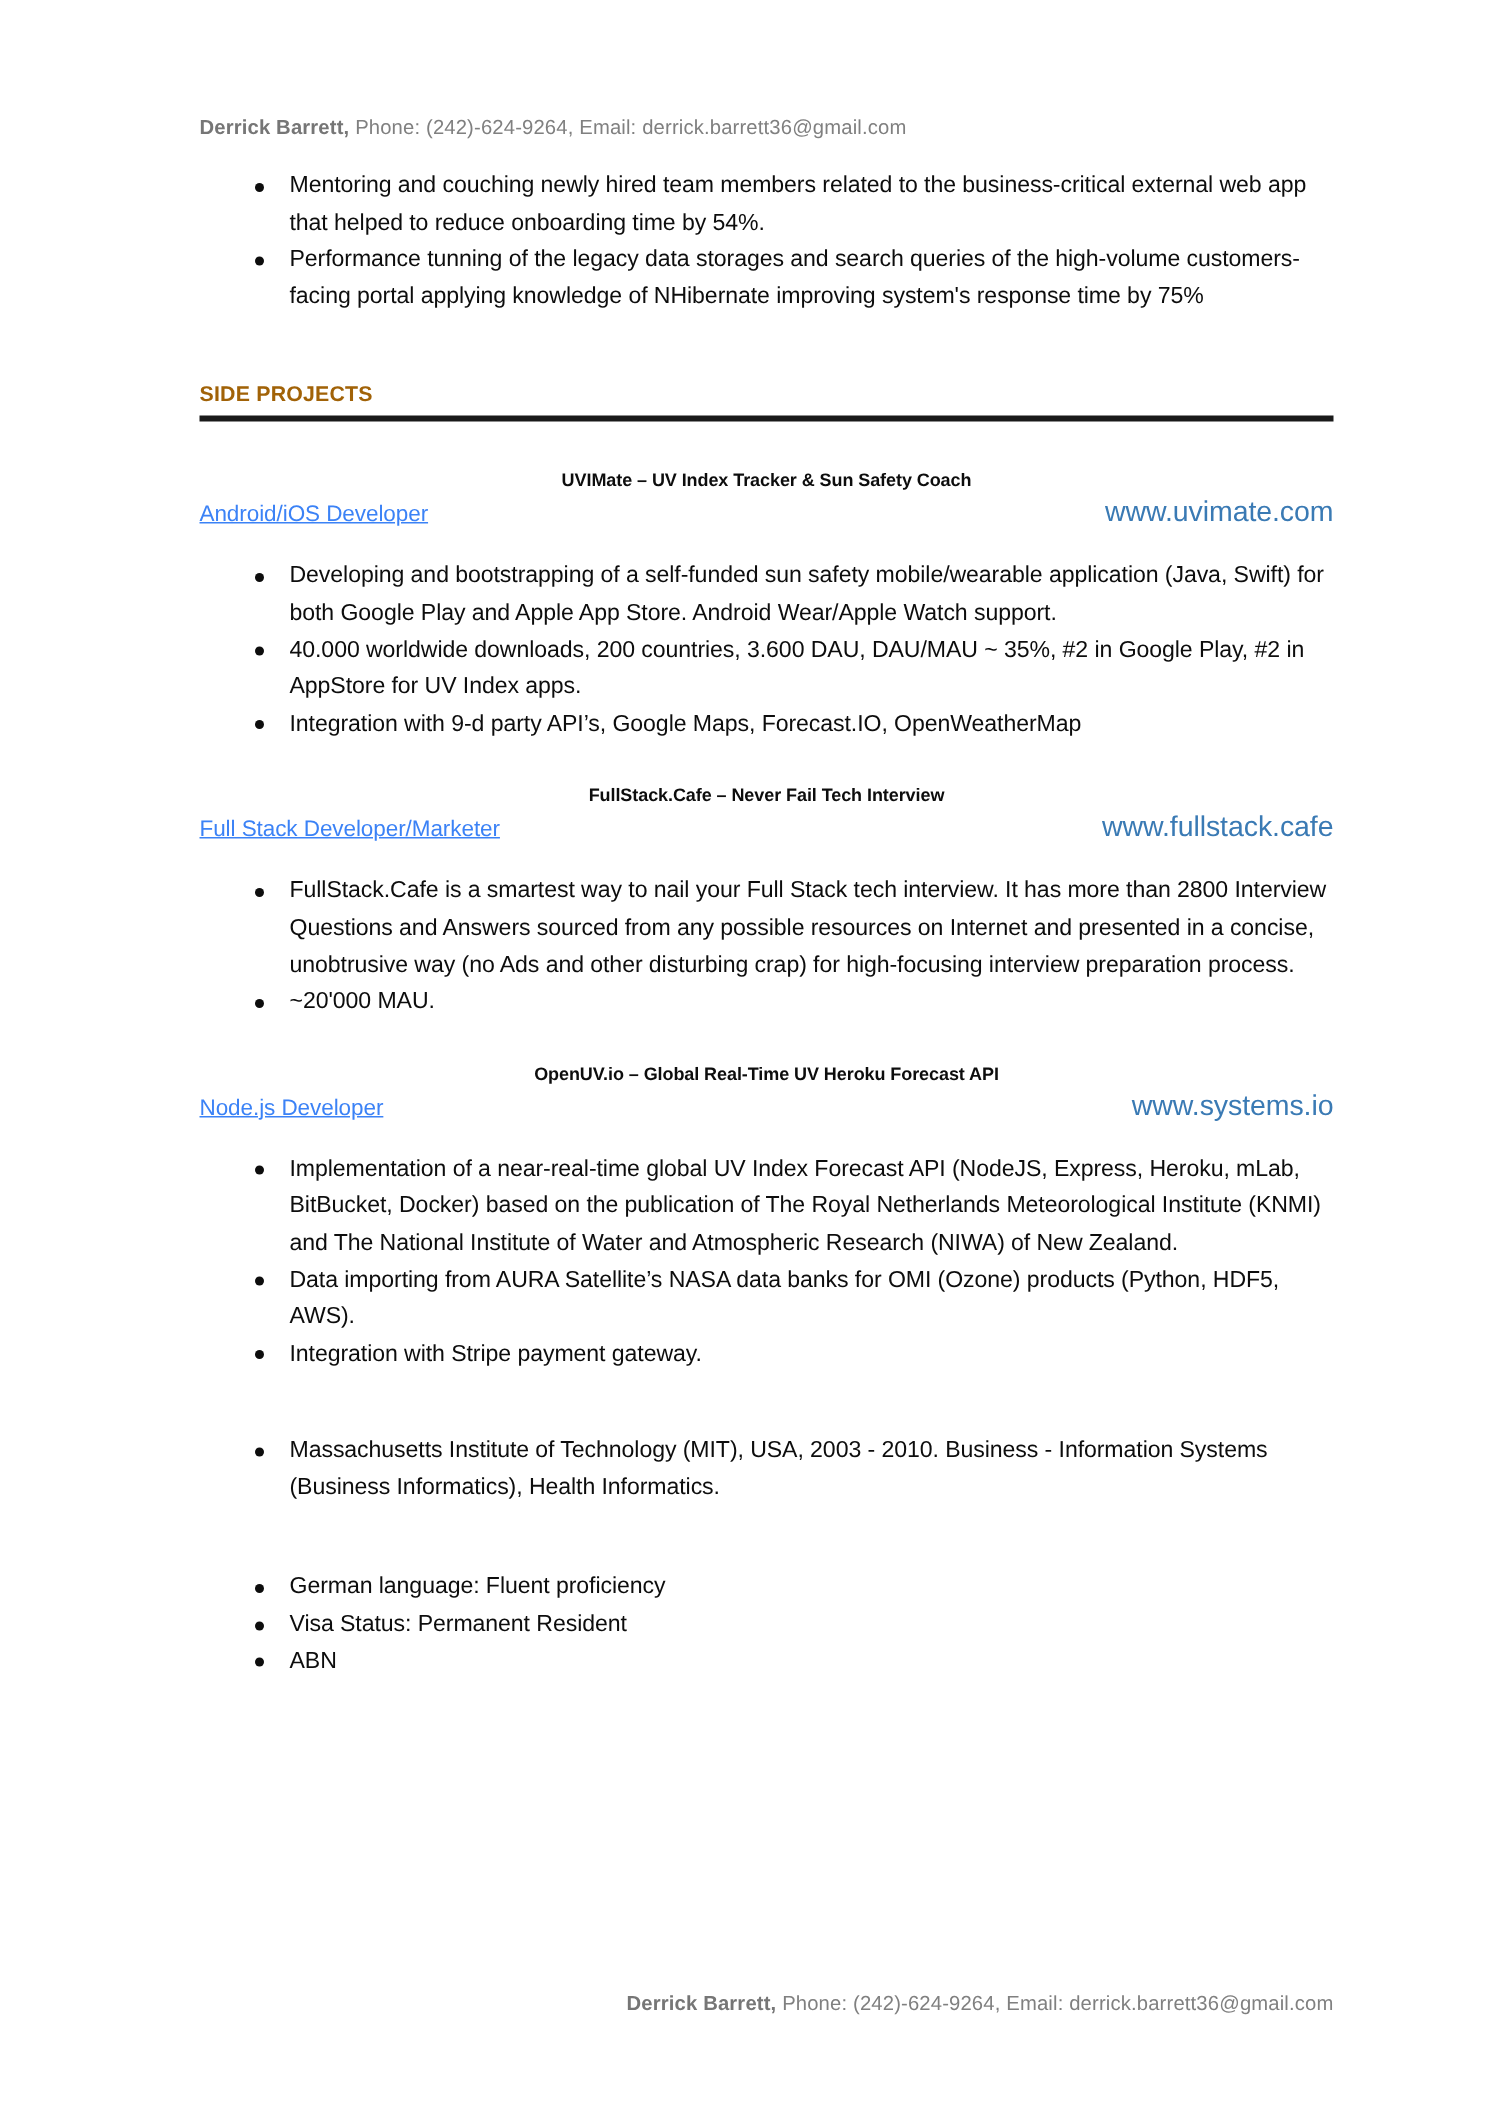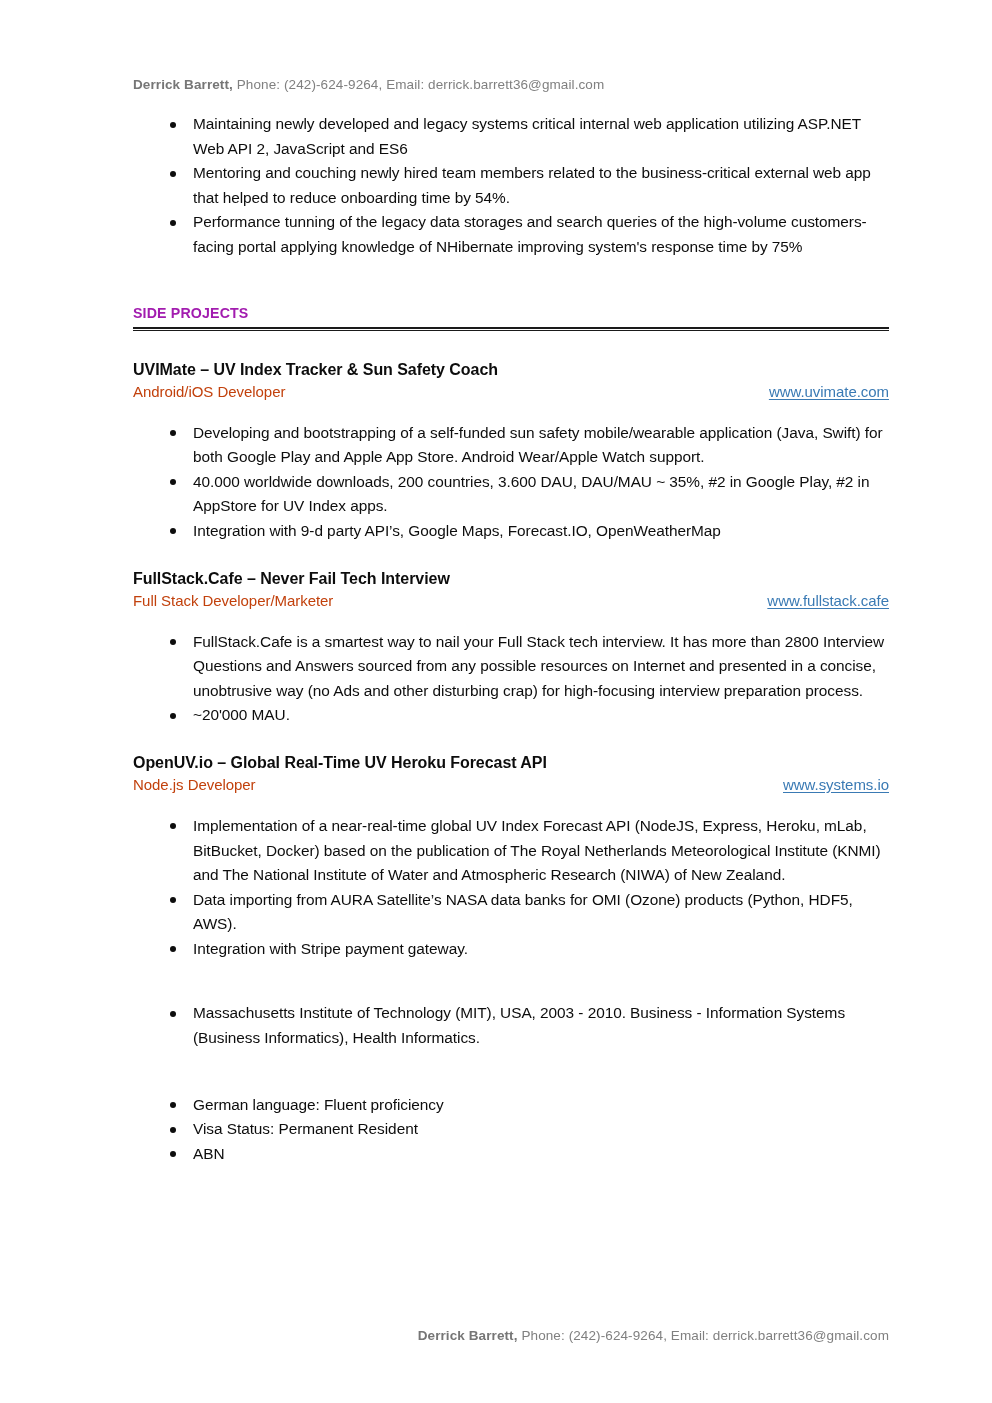--- a/index.html
+++ b/index.html
@@ -80,21 +80,21 @@
   .top-bullets > li { padding-left: 60px; }
 
   
   .section {
     margin-top: 0;
   }
   .section-title {
     font-size: 14.2px;
     font-weight: bold;
     letter-spacing: 0.15px;
-    color: #a21caf;
+    color: #a16207;
     line-height: 19px;
     padding-bottom: 4px;
   }
   .section-rule {
     width: 756px;
     height: 4px;
     position: relative;
   }
   .section-rule::before {
     content: "";
@@ -108,41 +108,42 @@
     content: "";
     position: absolute;
     left: 0; top: 3px;
     width: 100%;
     height: 1px;
     background: #1a1a1a;
   }
 
   
   .project-title {
-    font-size: 16px;
+    font-size: 12px;
     font-weight: bold;
     color: #0d0d0d;
     line-height: 22px;
     letter-spacing: -0.05px;
+    text-align: center;
   }
   .project-meta {
     display: flex;
     justify-content: space-between;
     align-items: baseline;
     line-height: 22px;
   }
   .project-role {
     font-size: 15px;
-    color: #c2410c;
-    letter-spacing: -0.05px;
+    color: #3b82f6;
+    letter-spacing: -0.05px;
+    text-decoration: underline;
   }
   .project-link {
-    font-size: 15px;
+    font-size: 19px;
     color: #3a7ab4;
-    text-decoration: underline;
     text-underline-offset: 2px;
     letter-spacing: -0.05px;
     cursor: pointer;
   }
 
   
   .sp-28 { height: 28px; }
   .sp-24 { height: 24px; }
   .sp-22 { height: 22px; }
   .sp-20 { height: 20px; }
@@ -172,21 +173,20 @@
 
 <div class="page">
 
   <div class="running-header">
     <span class="rh-name">Derrick Barrett,</span><span> Phone: (242)-624-9264, Email: derrick.barrett36@gmail.com</span>
   </div>
 
   <div class="content">
 
     <ul class="bullets top-bullets">
-      <li>Maintaining newly developed and legacy systems critical internal web application utilizing ASP.NET Web API 2, JavaScript and ES6</li>
       <li>Mentoring and couching newly hired team members related to the business-critical external web app that helped to reduce onboarding time by 54%.</li>
       <li>Performance tunning of the legacy data storages and search queries of the high-volume customers-facing portal applying knowledge of NHibernate improving system's response time by 75%</li>
     </ul>
 
     <div class="sp-44"></div>
 
     <div class="section">
       <div class="section-title">SIDE PROJECTS</div>
       <div class="section-rule"></div>
     </div>

